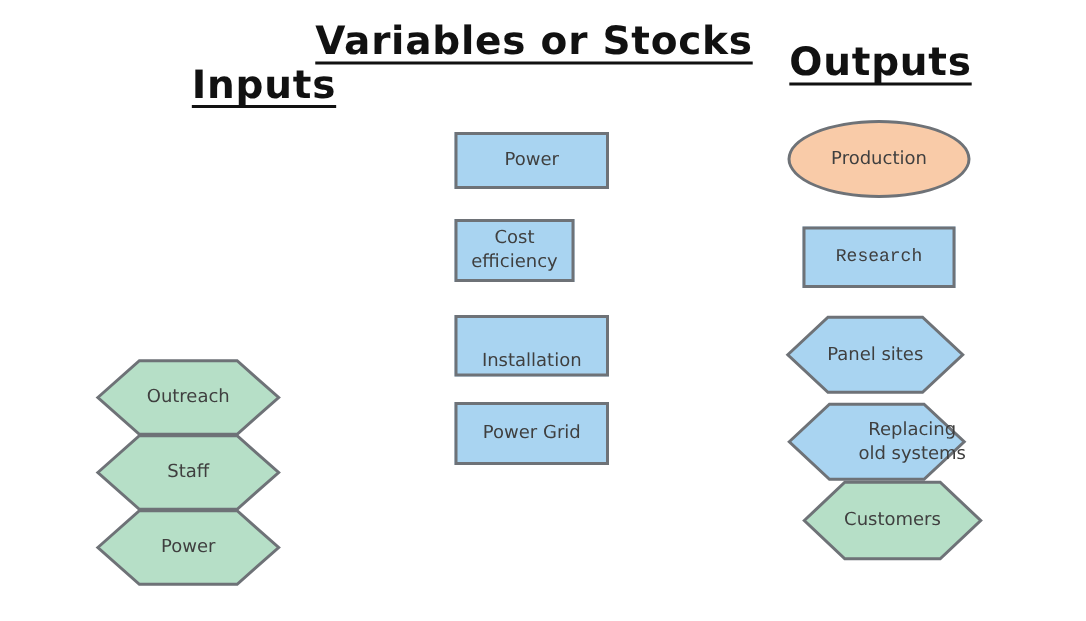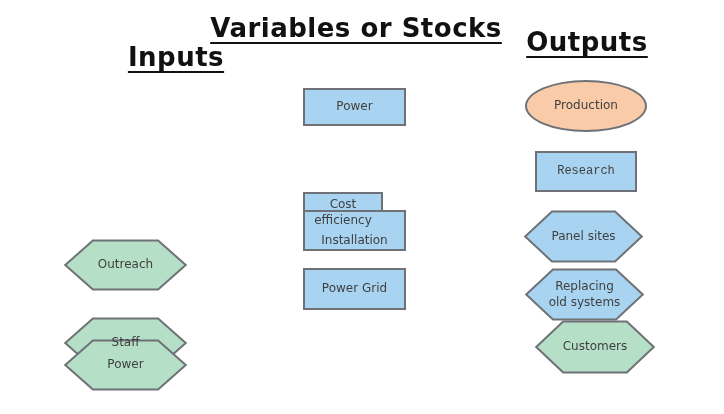--- a/index.html
+++ b/index.html
@@ -75,39 +75,39 @@
 
 
 
   <div class="shape" style="left:64px;top:240px;width:123px;height:50px;">
     <svg class="hex-svg hex-green" viewBox="0 0 100 100" preserveAspectRatio="none">
       <polygon points="1,50 23.5,1 76.5,1 99,50 76.5,99 23.5,99" vector-effect="non-scaling-stroke"></polygon>
     </svg>
     <span class="shape-label">Outreach</span>
   </div>
 
-  <div class="shape" style="left:64px;top:290px;width:123px;height:50px;margin-top:28px;">
+  <div class="shape" style="left:64px;top:290px;width:123px;height:50px;">
     <svg class="hex-svg hex-green" viewBox="0 0 100 100" preserveAspectRatio="none">
       <polygon points="1,50 23.5,1 76.5,1 99,50 76.5,99 23.5,99" vector-effect="non-scaling-stroke"></polygon>
     </svg>
     <span class="shape-label">Staff</span>
   </div>
 
   <div class="shape" style="left:64px;top:340px;width:123px;height:50px;">
     <svg class="hex-svg hex-green" viewBox="0 0 100 100" preserveAspectRatio="none">
       <polygon points="1,50 23.5,1 76.5,1 99,50 76.5,99 23.5,99" vector-effect="non-scaling-stroke"></polygon>
     </svg>
     <span class="shape-label">Power</span>
   </div>
 
   <div class="shape rect" style="left:303px;top:88px;width:103px;height:38px;">
     <span class="shape-label">Power</span>
   </div>
 
-  <div class="shape rect" style="left:303px;top:146px;width:80px;height:42px;margin-top:46px;">
+  <div class="shape rect" style="left:303px;top:146px;width:80px;height:42px;">
     <span class="shape-label">Cost
 efficiency</span>
   </div>
 
   <div class="shape rect" style="left:303px;top:210px;width:103px;height:41px;align-items:flex-end;">
     <span class="shape-label">Installation</span>
   </div>
 
   <div class="shape rect" style="left:303px;top:268px;width:103px;height:42px;">
     <span class="shape-label">Power Grid</span>
@@ -121,21 +121,21 @@
     <span class="shape-label">Research</span>
   </div>
 
   <div class="shape" style="left:524px;top:211px;width:119px;height:51px;">
     <svg class="hex-svg hex-blue" viewBox="0 0 100 100" preserveAspectRatio="none">
       <polygon points="1,50 23.5,1 76.5,1 99,50 76.5,99 23.5,99" vector-effect="non-scaling-stroke"></polygon>
     </svg>
     <span class="shape-label">Panel sites</span>
   </div>
 
-  <div class="shape" style="left:525px;top:269px;width:119px;height:51px;">
+  <div class="shape" style="left:525px;top:269px;width:119px;height:51px;justify-content:flex-end;">
     <svg class="hex-svg hex-blue" viewBox="0 0 100 100" preserveAspectRatio="none">
       <polygon points="1,50 23.5,1 76.5,1 99,50 76.5,99 23.5,99" vector-effect="non-scaling-stroke"></polygon>
     </svg>
     <span class="shape-label">Replacing
 old systems</span>
   </div>
 
   <div class="shape" style="left:535px;top:321px;width:120px;height:52px;">
     <svg class="hex-svg hex-green" viewBox="0 0 100 100" preserveAspectRatio="none">
       <polygon points="1,50 23.5,1 76.5,1 99,50 76.5,99 23.5,99" vector-effect="non-scaling-stroke"></polygon>

